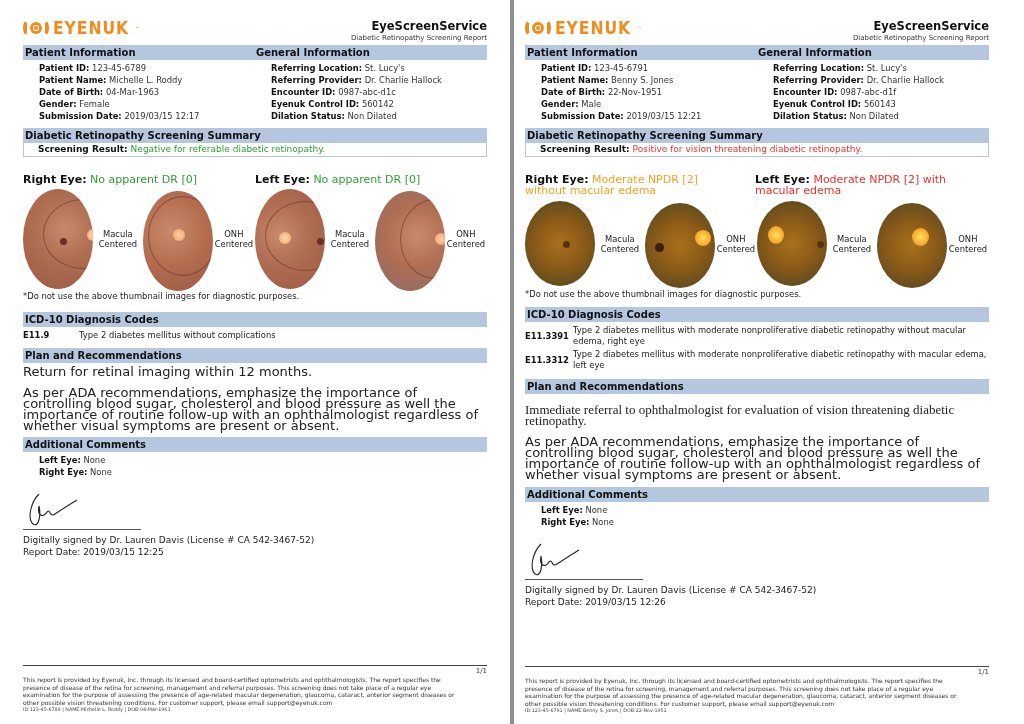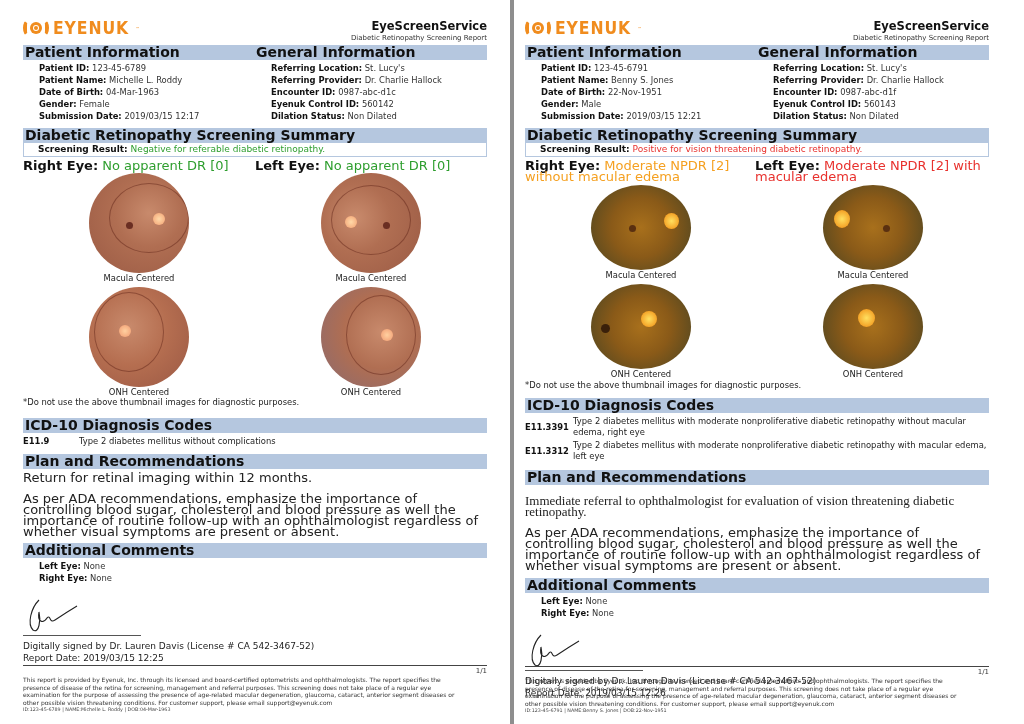--- a/index.html
+++ b/index.html
@@ -27,42 +27,42 @@
   .logo-eye .pupil::after { content: ""; position: absolute; left: 3px; top: 3px; width: 6px; height: 6px; border-radius: 50%; background: #fff; }
   .logo-eye .pupil::before { content: ""; position: absolute; left: 4px; top: 4px; width: 4px; height: 4px; border-radius: 50%; background: #f08c1e; z-index: 2; }
   .logo-text { font-family: "DejaVu Sans", sans-serif; font-weight: bold; font-size: 17px; color: #f08c1e; letter-spacing: 1px; margin-left: 4px; transform: scaleX(0.92); transform-origin: left; }
   .logo-tm { font-size: 4px; color: #f08c1e; vertical-align: top; }
 
   .svc { position: absolute; right: 0; top: 19px; text-align: right; }
   .svc-title { font-weight: bold; font-size: 11.5px; color: #111; }
   .svc-sub { font-size: 7px; color: #333; margin-top: 1px; }
 
   
-  .bar { background: #b5c7df; font-weight: bold; font-size: 14px; color: #111; height: 15px; line-height: 15px; padding-left: 2px; }
+  .bar { background: #b5c7df; font-weight: bold; font-size: 10px; color: #111; height: 15px; line-height: 15px; padding-left: 2px; }
   .two-col { display: flex; }
   .two-col > div { width: 50%; }
 
   .info-block { display: flex; padding-top: 2px; }
   .info-col { width: 50%; }
   .info-row { font-size: 8.4px; line-height: 12px; white-space: nowrap; }
   .info-row b { font-weight: bold; color: #111; margin-left: 16px; }
   .info-row span.v { color: #333; text-align: right; }
 
   .result-box { border: 1px solid #b5c7df; border-top: none; height: 14px; line-height: 13px; padding-left: 14px; font-size: 9px; }
   .result-box b { color: #111; }
   .green { color: #2e9e2e; }
   .red { color: #e8312d; }
   .orange { color: #f5a020; }
 
-  .eyes-row { display: flex; font-size: 13px; line-height: 11px; margin-top: 3px; }
+  .eyes-row { display: flex; font-size: 11px; line-height: 11px; margin-top: 17px; }
   .eyes-row > div { width: 50%; }
   .eyes-row b { color: #111; }
 
   .img-grid { display: flex; }
-  .img-col { width: 50%; display: flex; flex-direction: column; align-items: center; }
+  .img-col { width: 50%; display: flex; flex-direction: row; align-items: center; }
   .fundus { border-radius: 50%; position: relative; overflow: hidden; }
   .fundus .disc { position: absolute; border-radius: 50%; }
   .fundus .mac { position: absolute; width: 7px; height: 7px; border-radius: 50%; }
   .fundus .vessel { position: absolute; border: 1px solid rgba(90,30,20,0.45); border-radius: 50%; }
   .cap { font-size: 8.4px; text-align: center; color: #222; }
 
   .note { font-size: 8.4px; color: #222; }
   .icd-row { display: flex; font-size: 8.4px; margin-top: 3px; line-height: 11px; }
   .icd-code { font-weight: bold; color: #111; width: 56px; flex-shrink: 0; }
   .page.right .icd-code { width: 46px; align-self: center; }

